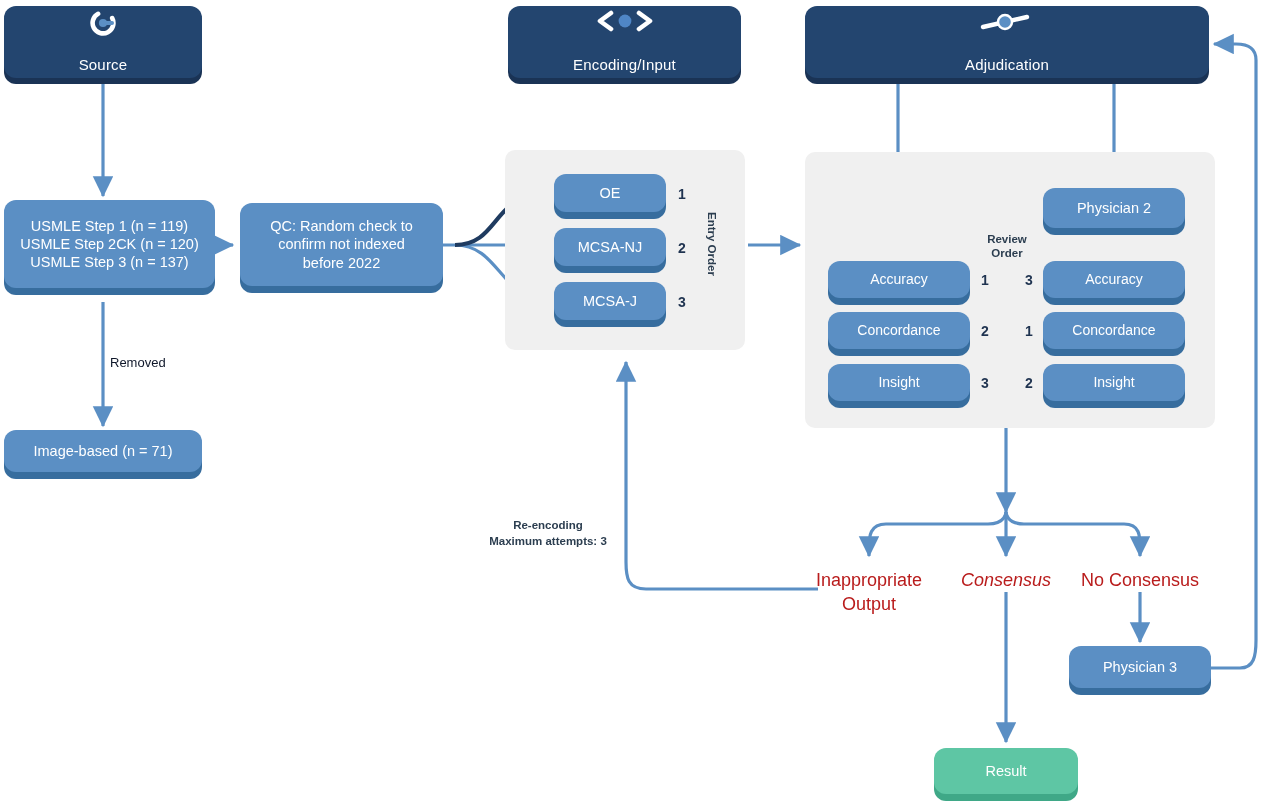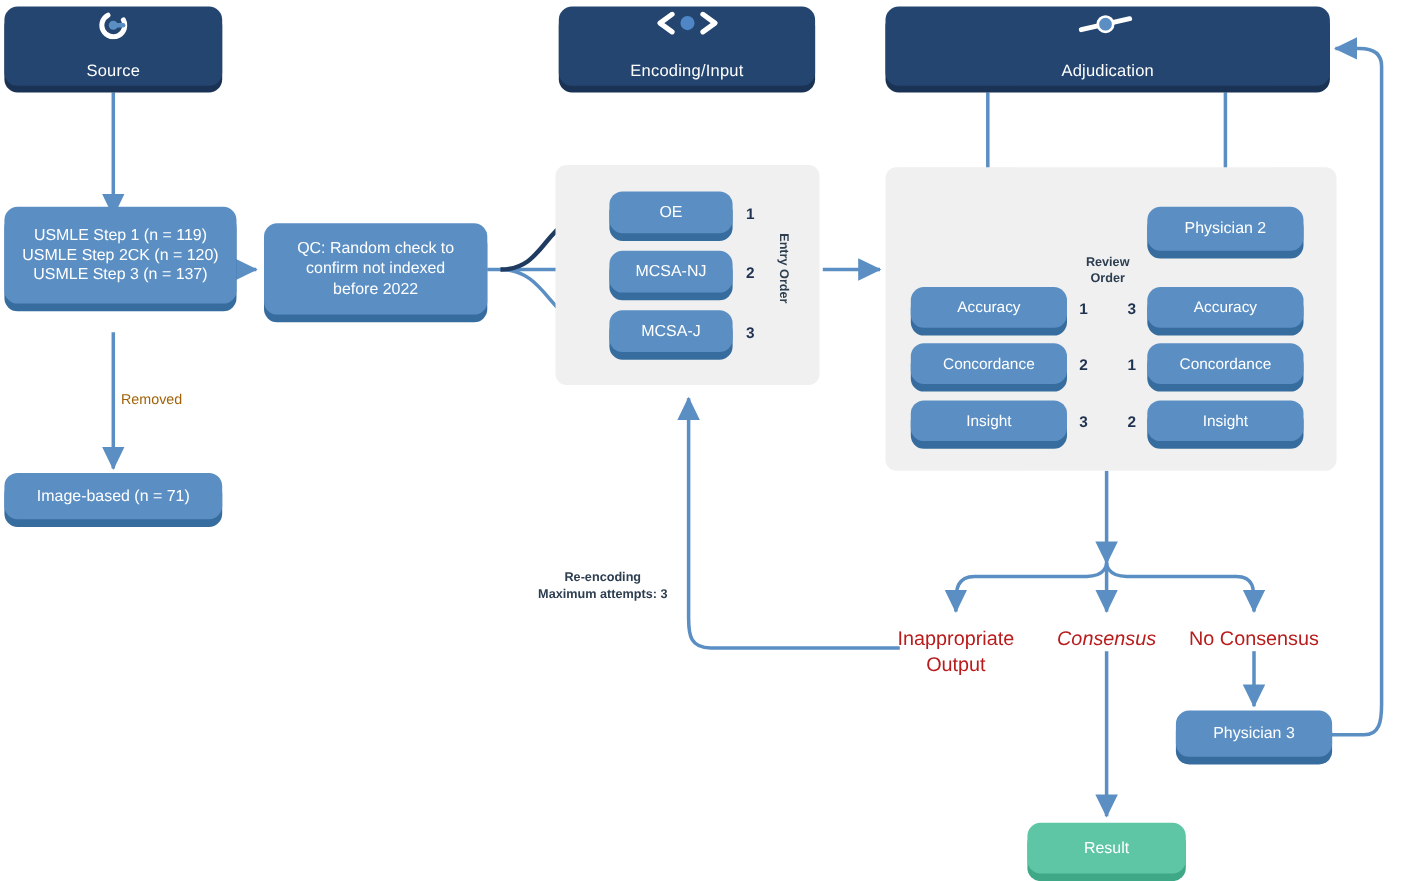--- a/index.html
+++ b/index.html
@@ -70,21 +70,21 @@
   
   .panel {
     position: absolute;
     background: #f0f0f0;
     border-radius: 10px;
   }
 
   
   .lbl {
     position: absolute;
-    color: #a16207;
+    color: #0f172a;
     font-size: 13px;
     text-align: center;
     line-height: 1.35;
     white-space: pre-line;
   }
   .lbl.num {
     font-weight: bold;
     font-size: 14px;
     color: #1f3350;
   }
@@ -196,21 +196,21 @@
   <div class="node hdr" style="left:805px; top:6px; width:404px; height:72px;">
     <span class="hdr-icon">
       <svg width="60" height="24" viewBox="0 0 60 24" xmlns="http://www.w3.org/2000/svg">
         <path d="M6 17 L50 7" fill="none" stroke="#ffffff" stroke-width="4.4" stroke-linecap="round"></path>
         <circle cx="28" cy="12" r="7" fill="#5b8fc4" stroke="#ffffff" stroke-width="2.4"></circle>
       </svg>
     </span>
     <span class="hdr-label">Adjudication</span>
   </div>
 
-  <div class="node blue multiline" style="left:4px; top:188px; width:211px; height:88px;">USMLE Step 1 (n = 119)
+  <div class="node blue multiline" style="left:4px; top:200px; width:211px; height:88px;">USMLE Step 1 (n = 119)
 USMLE Step 2CK (n = 120)
 USMLE Step 3 (n = 137)</div>
 
   <div class="lbl" style="left:110px; top:354px; width:90px; text-align:left;">Removed</div>
 
   <div class="node blue" style="left:4px; top:430px; width:198px; height:42px;">Image-based (n = 71)</div>
 
   <div class="node blue multiline" style="left:240px; top:203px; width:203px; height:83px;">QC: Random check to
 confirm not indexed
 before 2022</div>

